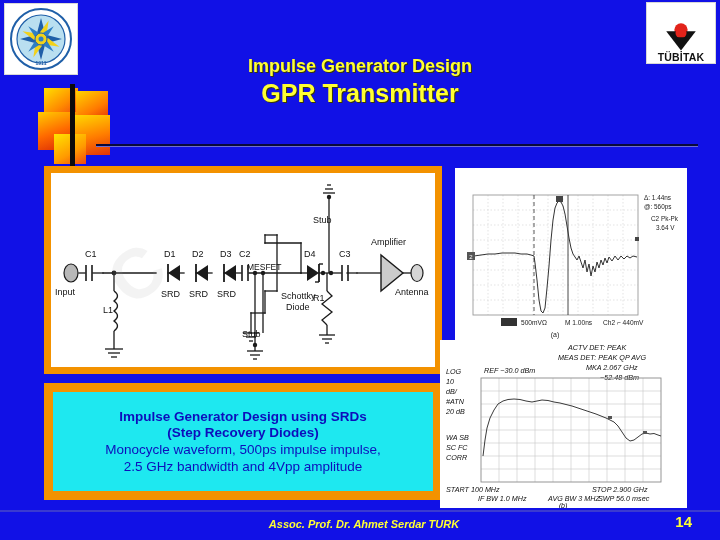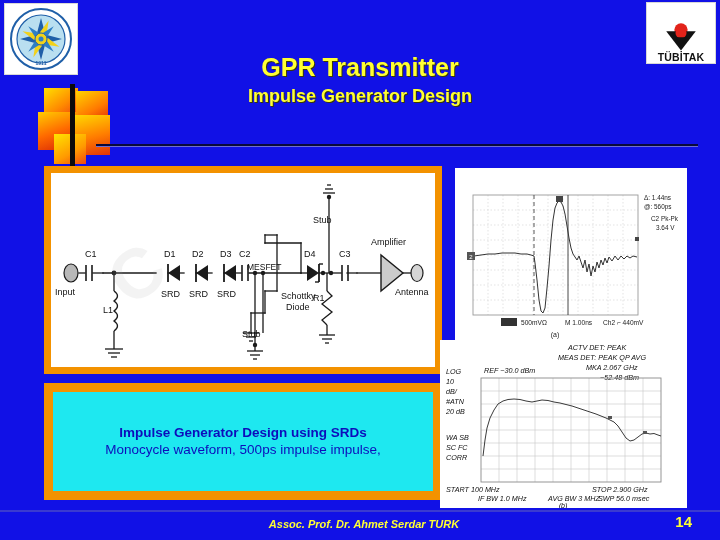--- a/index.html
+++ b/index.html
@@ -93,22 +93,22 @@
     <svg width="52" height="42" viewBox="0 0 52 42">
       <circle cx="26" cy="12" r="9" fill="#e2231a"></circle>
       <path d="M6,14 L46,14 L26,40 Z" fill="#111111"></path>
       <circle cx="26" cy="16" r="7.5" fill="#e2231a"></circle>
       <path d="M18,22 L34,22 L26,33 Z" fill="#111111"></path>
     </svg>
     <div class="tb-word">TÜBİTAK</div>
   </div>
 
   <div id="title-block">
+    <div id="title-sub">Impulse Generator Design</div>
     <div id="title-main">GPR Transmitter</div>
-    <div id="title-sub">Impulse Generator Design</div>
   </div>
 
   <div id="deco">
     <div class="sq" id="sq1"></div>
     <div class="sq" id="sq2"></div>
     <div class="sq" id="sq3"></div>
     <div class="sq" id="sq4"></div>
     <div class="sq" id="sq5"></div>
     <div id="vbar"></div>
   </div>
@@ -258,21 +258,23 @@
           <text x="344" y="122">Antenna</text>
         </g>
       </svg>
       <div class="wm" style="left:60px;top:60px;">C</div>
     </div>
   </div>
 
   <div id="caption-panel">
     <div id="caption-inner">
       <div class="cap-b">Impulse Generator Design using SRDs</div>
+      <div class="cap-b">(Step Recovery Diodes)</div>
       <div class="cap-n">Monocycle waveform, 500ps impulse impulse,</div>
+      <div class="cap-n">2.5 GHz bandwidth and 4Vpp amplitude</div>
     </div>
   </div>
 
   <div id="scope-panel">
     <svg width="232" height="172" viewBox="0 0 232 172">
       <rect x="0" y="0" width="232" height="172" fill="#ffffff"></rect>
 
       <g stroke="#d2d2d2" stroke-width="0.6" stroke-dasharray="1.5 2">
         <line x1="33" y1="27" x2="33" y2="147"></line>
           <line x1="48" y1="27" x2="48" y2="147"></line>

